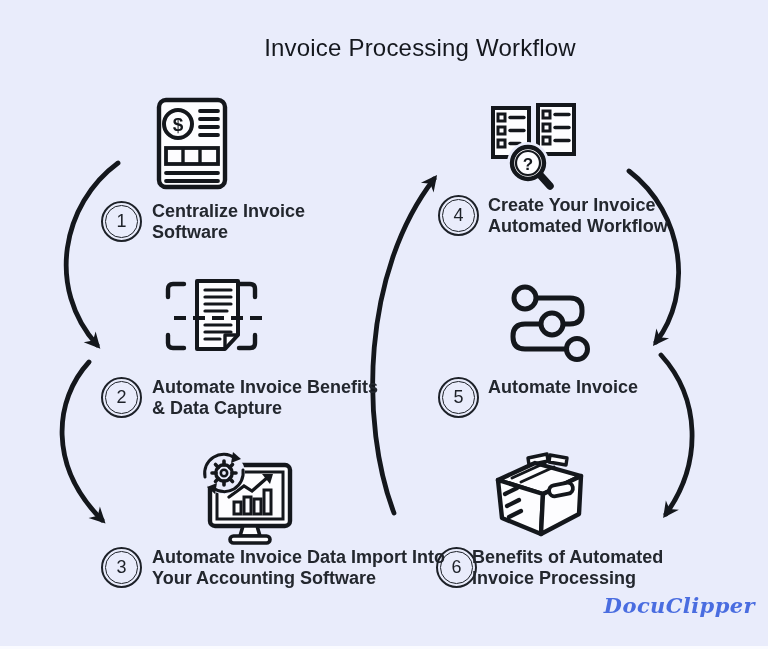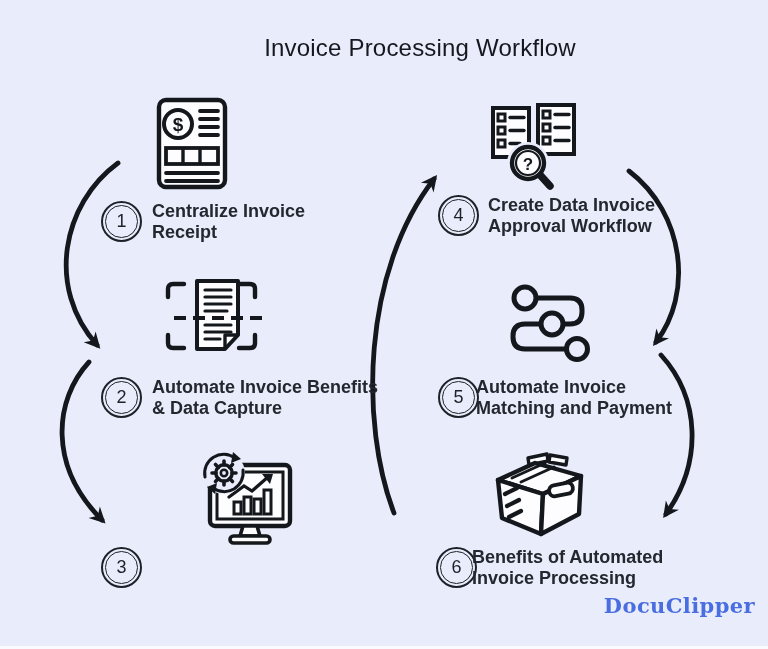--- a/index.html
+++ b/index.html
@@ -24,21 +24,21 @@
     display:flex;align-items:center;justify-content:center;
     font-size:18px;font-weight:400;color:#1d2128;
   }
   .label{
     position:absolute;font-size:18px;font-weight:700;color:#23272e;line-height:21px;
     white-space:nowrap;
   }
   .arrows{position:absolute;left:0;top:0;pointer-events:none;}
   .logo{
     position:absolute;right:13px;top:593px;
-    font-family:"DejaVu Serif", serif;font-weight:700;
+    font-family:"DejaVu Serif", serif;font-style:italic;font-weight:700;
     font-size:21px;color:#4a6de0;letter-spacing:.4px;
   }
   .bottom-strip{position:absolute;left:0;bottom:0;width:768px;height:3px;background:#fafbff;}
   svg text{font-family:"Liberation Sans", sans-serif;}
 </style>
 </head>
 <body>
 
 <div class="title">Invoice Processing Workflow</div>
 
@@ -70,21 +70,21 @@
     </g>
     <rect x="10" y="51" width="52" height="16" fill="none" stroke="#14171c" stroke-width="3.8"></rect>
     <line x1="27" y1="51" x2="27" y2="67" stroke="#14171c" stroke-width="3.4"></line>
     <line x1="44" y1="51" x2="44" y2="67" stroke="#14171c" stroke-width="3.4"></line>
   </svg>
   <div class="badge" style="left:101px;top:201px">
     <div class="badge-inner">1</div>
   </div>
   <div class="label" style="left:152px;top:201px">
     <div>Centralize Invoice</div>
-    <div>Receipt</div>
+    <div>Software</div>
   </div>
 </div>
 
 <div class="step">
   <svg class="icon" style="left:151px;top:276px" width="114" height="82" viewBox="0 0 114 82">
 
     <path d="M 46 5 H 87 V 59 L 74 73 H 46 Z" fill="#fdfdff" stroke="#14171c" stroke-width="4" stroke-linejoin="round"></path>
     <path d="M 87 59 H 74 V 73" fill="none" stroke="#14171c" stroke-width="3.4" stroke-linejoin="round"></path>
     <g stroke="#14171c" stroke-width="3.2" stroke-linecap="round">
       <line x1="54" y1="14" x2="80" y2="14"></line>
@@ -148,20 +148,22 @@
     <circle cx="28" cy="24" r="3.2" fill="none" stroke="#14171c" stroke-width="2.6"></circle>
     <path d="M 9 28 A 19 19 0 0 1 39 9" fill="none" stroke="#14171c" stroke-width="3" stroke-linecap="round"></path>
     <path d="M 37 3 L 45 10 L 35 14 Z" fill="#14171c"></path>
     <path d="M 47 21 A 19 19 0 0 1 17 39" fill="none" stroke="#14171c" stroke-width="3" stroke-linecap="round"></path>
     <path d="M 19 45 L 11 38 L 21 34 Z" fill="#14171c"></path>
   </svg>
   <div class="badge" style="left:101px;top:547px">
     <div class="badge-inner">3</div>
   </div>
   <div class="label" style="left:152px;top:547px">
+    <div>Automate Invoice Data Import Into</div>
+    <div>Your Accounting Software</div>
   </div>
 </div>
 
 <div class="step">
   <svg class="icon" style="left:489px;top:100px" width="92" height="92" viewBox="0 0 92 92">
 
     <rect x="49" y="5" width="36" height="49" fill="#fdfdff" stroke="#14171c" stroke-width="4"></rect>
     <g stroke="#14171c">
       <rect x="54" y="11" width="7" height="7" fill="#fdfdff" stroke-width="3"></rect>
       <rect x="54" y="24" width="7" height="7" fill="#fdfdff" stroke-width="3"></rect>
@@ -184,43 +186,42 @@
     <circle cx="39" cy="63" r="21" fill="#e9ecfb"></circle>
     <circle cx="39" cy="63" r="16" fill="#fdfdff" stroke="#14171c" stroke-width="4.4"></circle>
     <circle cx="39" cy="63" r="12" fill="none" stroke="#14171c" stroke-width="2.2"></circle>
     <text x="39" y="70" text-anchor="middle" font-size="17" font-weight="700" fill="#14171c">?</text>
     <line x1="52" y1="76" x2="61" y2="86" stroke="#14171c" stroke-width="7.5" stroke-linecap="round"></line>
   </svg>
   <div class="badge" style="left:438px;top:195px">
     <div class="badge-inner">4</div>
   </div>
   <div class="label" style="left:488px;top:195px">
-    <div>Create Data Invoice</div>
-    <div>Approval Workflow</div>
+    <div>Create Your Invoice</div>
+    <div>Automated Workflow</div>
   </div>
 </div>
 
 <div class="step">
   <svg class="icon" style="left:509px;top:283px" width="86" height="80" viewBox="0 0 86 80">
     <g fill="none" stroke="#14171c" stroke-width="5">
       <path d="M 26 15 H 61 Q 73 15 73 27 V 29 Q 73 41 61 41 H 44"></path>
       <path d="M 32 41 H 16 Q 4 41 4 53 V 54 Q 4 66 16 66 H 56"></path>
     </g>
     <g fill="#e9ecfb" stroke="#14171c" stroke-width="5">
       <circle cx="16" cy="15" r="11"></circle>
       <circle cx="43" cy="41" r="11"></circle>
       <circle cx="68" cy="66" r="10.5"></circle>
     </g>
   </svg>
   <div class="badge" style="left:438px;top:377px">
     <div class="badge-inner">5</div>
   </div>
-  <div class="label" style="left:476px;top:377px">
+  <div class="label" style="left:488px;top:377px">
     <div>Automate Invoice</div>
-    <div>Matching and Payment</div>
   </div>
 </div>
 
 <div class="step">
   <svg class="icon" style="left:490px;top:450px" width="97" height="89" viewBox="0 0 97 89">
 
     <path d="M 38 8 L 57 4 L 58 11 L 39 15 Z" fill="#fdfdff" stroke="#14171c" stroke-width="3.4" stroke-linejoin="round"></path>
     <path d="M 60 5 L 77 8 L 76 15 L 59 12 Z" fill="#fdfdff" stroke="#14171c" stroke-width="3.4" stroke-linejoin="round"></path>
 
     <path d="M 8 30 L 45 13 L 91 26 L 53 44 Z" fill="#fdfdff" stroke="#14171c" stroke-width="4.4" stroke-linejoin="round"></path>

